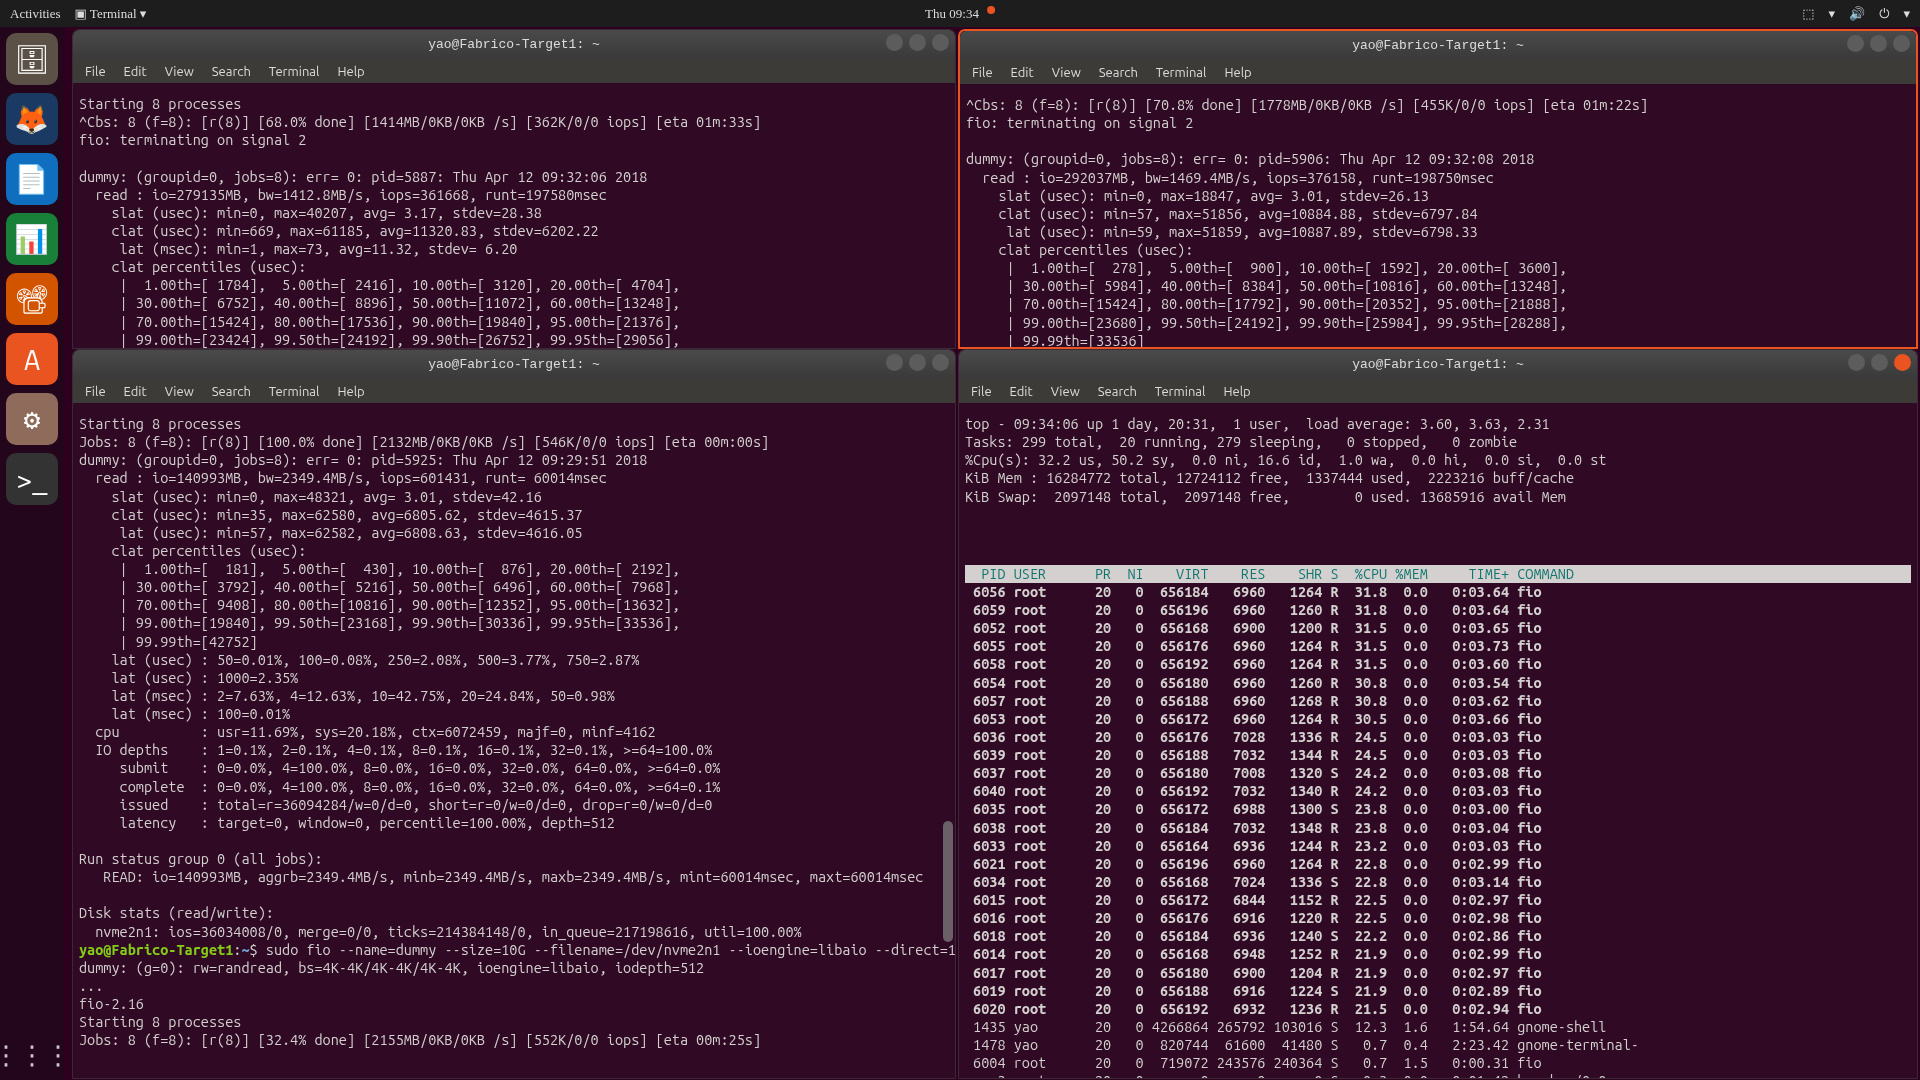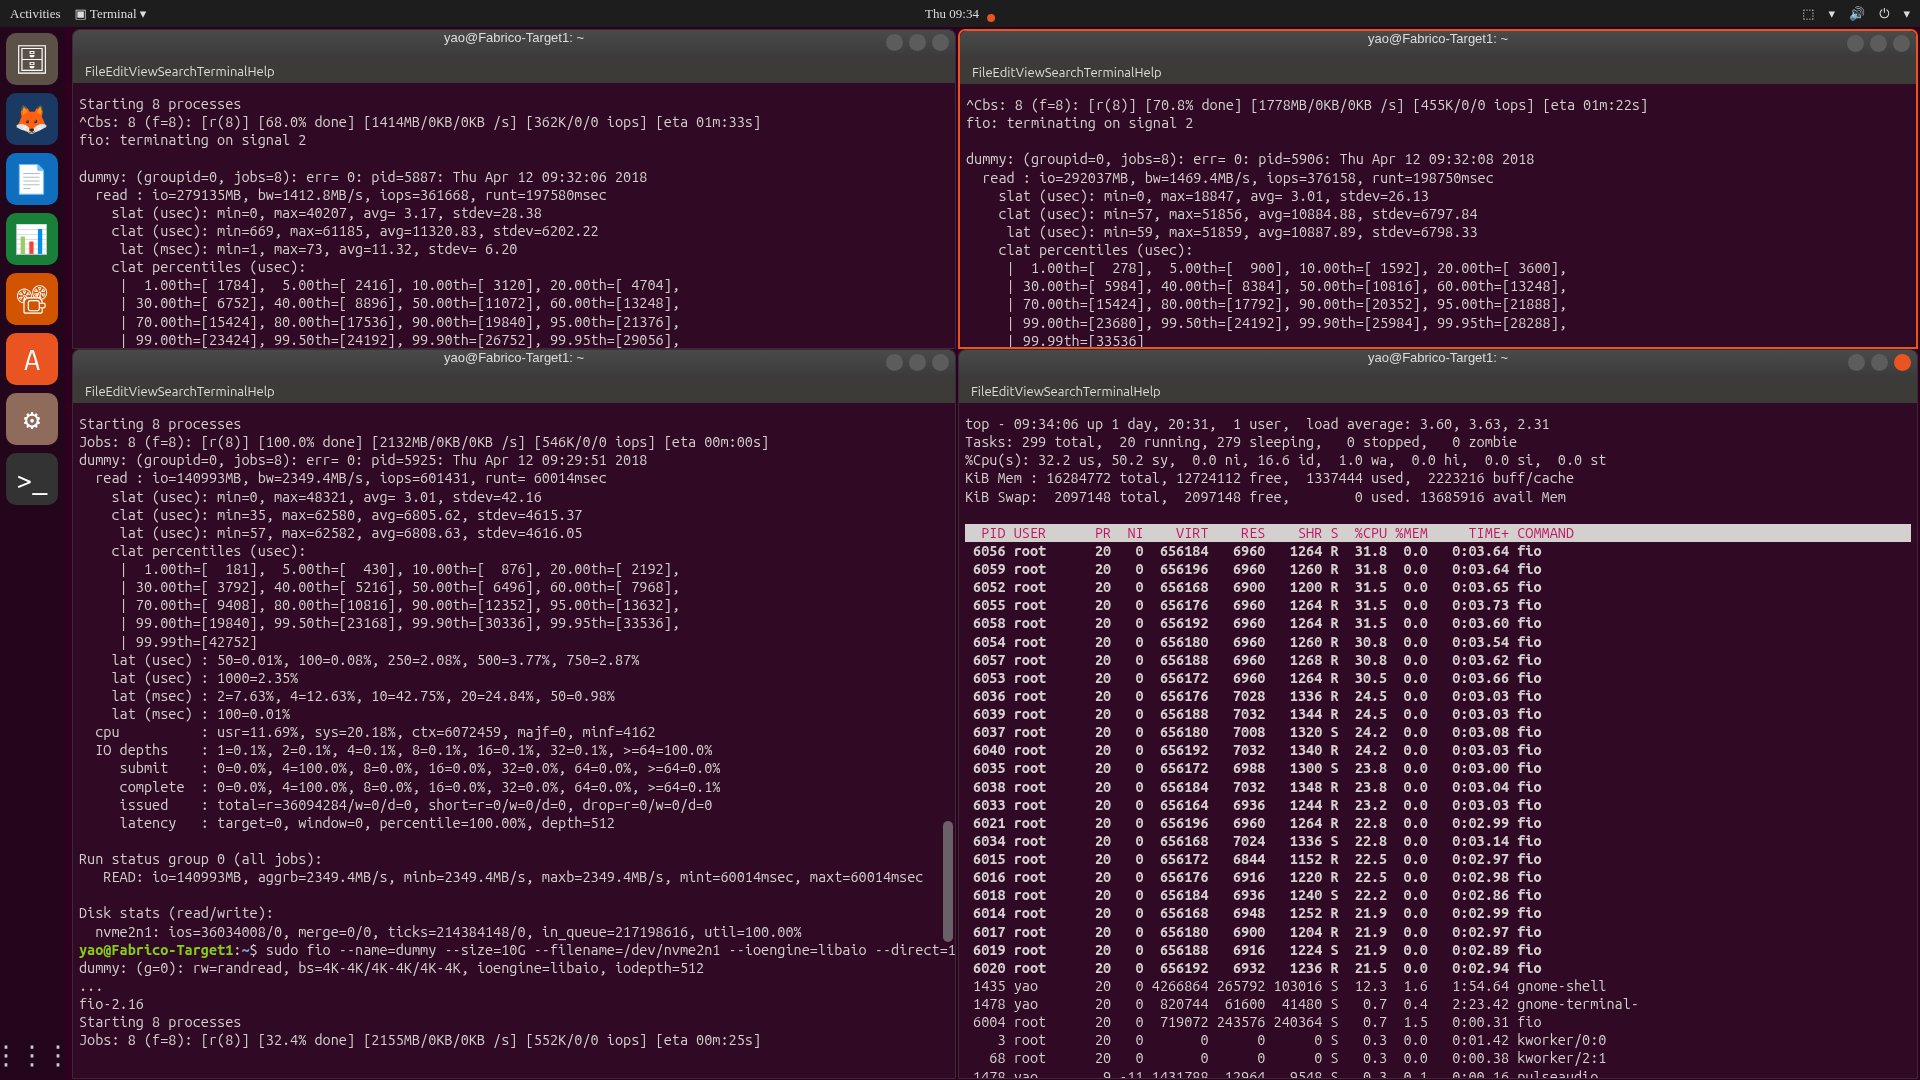--- a/index.html
+++ b/index.html
@@ -11,21 +11,21 @@
     position: relative;
   }
   .topbar {
     position: absolute; top: 0; left: 0; right: 0; height: 27px;
     background: #1d1d1d; color: #dcdcdc;
     display: flex; align-items: center;
     font-family: Liberation Serif, serif; font-size: 13px;
     padding: 0 10px;
   }
   .topbar .left { display: flex; gap: 14px; }
-  .topbar .center { position:absolute; left:50%; transform:translateX(-50%); display:flex; align-items:flex-end; gap:8px;}
+  .topbar .center { position:absolute; left:50%; transform:translateX(-50%); display:flex; align-items:flex-start; gap:8px;}
   .topbar .right { margin-left:auto; display:flex; gap:14px; }
   .topbar .dot{width:8px;height:8px;border-radius:50%;background:#e95420;display:inline-block;}
   .launcher {
     position:absolute; top:27px; left:0; bottom:0; width:64px;
     background:rgba(30,10,25,.6);
     display:flex; flex-direction:column; align-items:center; padding-top:6px; gap:8px;
   }
   .launcher .app{width:52px;height:52px;border-radius:10px;display:flex;align-items:center;justify-content:center;font-size:28px;color:#fff;}
   .launcher .files{background:#5b5146;}
   .launcher .ff{background:#1a3a64;color:#ff9500;}
@@ -37,29 +37,29 @@
   .launcher .term{background:#333;}
   .launcher .apps{margin-top:auto;margin-bottom:10px;font-size:26px;color:#ccc;}
   .term {
     position:absolute; background:#300a24; color:#d3d0cf;
     border:1px solid #3a2a36; border-radius:7px 7px 0 0;
     display:flex; flex-direction:column; overflow:hidden;
     font-size: 14.5px;
   }
   .term.focus{border:2px solid #e95420;}
   .titlebar{height:28px;background:linear-gradient(#4a4a4a,#3a3a3a);color:#dcdcdc;
-    display:flex;align-items:flex-start;justify-content:center;position:relative;font-family:Liberation Sans, sans-serif;font-size:13px;border-radius:6px 6px 0 0;}
+    display:flex;align-items:center;justify-content:center;position:relative;font-family:Liberation Mono, monospace;font-size:13px;border-radius:6px 6px 0 0;}
   .winbtns{position:absolute;right:6px;top:4px;display:flex;gap:6px;}
   .winbtn{width:17px;height:17px;border-radius:50%;background:#5c5c5c;display:inline-block;}
   .winbtn.close{background:#e95420;}
-  .menubar{height:25px;background:#3c3b37;color:#dcdcdc;display:flex;align-items:center;gap:0;padding:0 12px;font-family:Ubuntu,sans-serif;font-size:13px;}
+  .menubar{height:25px;background:#3c3b37;color:#dcdcdc;display:flex;align-items:center;gap:18px;padding:0 12px;font-family:Ubuntu,sans-serif;font-size:13px;}
   .termbody{flex:1;padding:12px 6px;white-space:pre;overflow:hidden;line-height:1.25;font-size:14.5px;}
   .termbody .prompt-user{color:#84cc16;font-weight:bold;}
   .termbody .prompt-path{color:#729fcf;font-weight:bold;}
-  .termbody .hdr{background:#d3d0cf;color:#be185d;display:block;}
+  .termbody .hdr{background:#d3d0cf;color:#0f766e;display:block;margin-top:41px;}
   .termbody .bold{font-weight:bold;}
   .scrollbar{position:absolute;right:2px;top:54px;bottom:2px;width:10px;}
   .sbthumb{position:absolute;right:0;width:10px;background:#6b5f68;border-radius:5px;}
 </style>
 </head>
 <body>
 
 <div class="topbar">
   <div class="left">
     <span>Activities</span>

